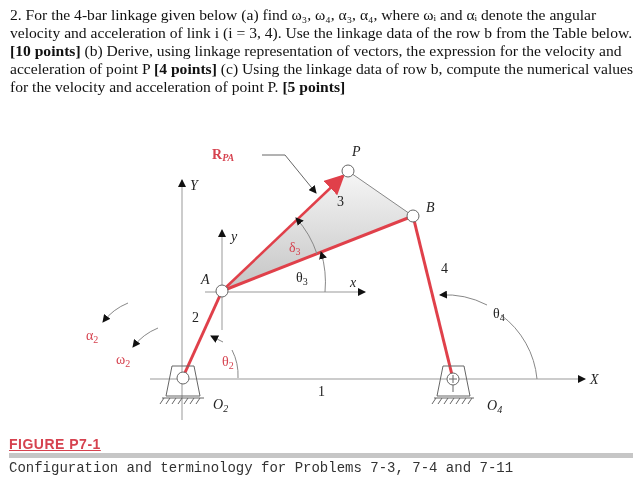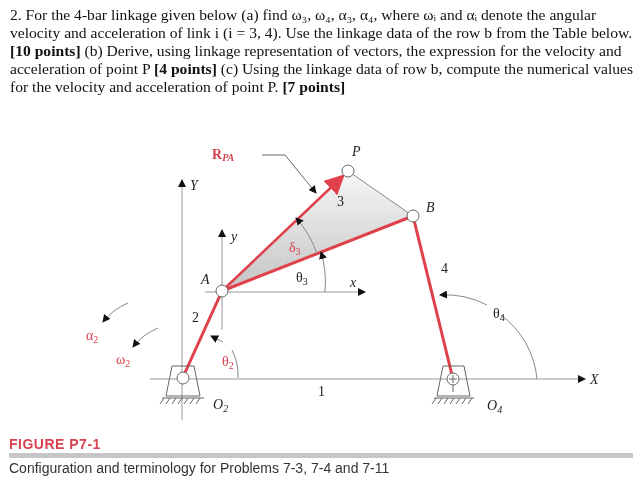--- a/index.html
+++ b/index.html
@@ -6,39 +6,39 @@
   body { width:641px; height:486px; position:relative; overflow:hidden; }
   .problem {
     position:absolute; left:10px; top:6px; width:625px;
     font-family:"Liberation Serif", serif; font-size:15.6px; line-height:18px; color:#111;
   }
   .problem b { font-weight:bold;margin-top:15px; }
   .figure { position:absolute; left:0; top:130px; width:641px; height:300px; }
   .fig-label {
     position:absolute; left:9px; top:436px;
     font-family:"Liberation Sans", sans-serif; font-size:14px; font-weight:bold;
-    color:#d6424f; letter-spacing:0.5px;
+    color:#d6424f; letter-spacing:0.5px;text-decoration:underline;
   }
   .fig-rule { position:absolute; left:9px; top:453px; width:624px; height:5px; background:#c6c6c6; }
   .fig-caption {
     position:absolute; left:9px; top:460px;
-    font-family:Liberation Sans, sans-serif; font-size:14px; color:#333;
+    font-family:Liberation Mono, monospace; font-size:14px; color:#333;
   }
 </style>
 </head>
 <body>
 
 <div class="problem">
   <span>2.</span>
   <span>For the 4-bar linkage given below (a) find ω₃, ω₄, α₃, α₄, where ωᵢ and αᵢ denote the angular velocity and acceleration of link i (i = 3, 4). Use the linkage data of the row b from the Table below.</span>
   <b>[10 points]</b>
   <span>(b) Derive, using linkage representation of vectors, the expression for the velocity and acceleration of point P</span>
   <b>[4 points]</b>
   <span>(c) Using the linkage data of row b, compute the numerical values for the velocity and acceleration of point P.</span>
-  <b>[7 points]</b>
+  <b>[5 points]</b>
 </div>
 
 <svg class="figure" width="641" height="300" viewBox="0 130 641 300" xmlns="http://www.w3.org/2000/svg">
   <defs>
     <linearGradient id="cg" x1="0" y1="0" x2="0" y2="1">
       <stop offset="0" stop-color="#f6f6f6"></stop>
       <stop offset="1" stop-color="#c4c4c4"></stop>
     </linearGradient>
     <marker id="ah" markerWidth="8" markerHeight="8" refX="7" refY="4" orient="auto">
       <path d="M0,0 L8,4 L0,8 z" fill="#111"></path>

